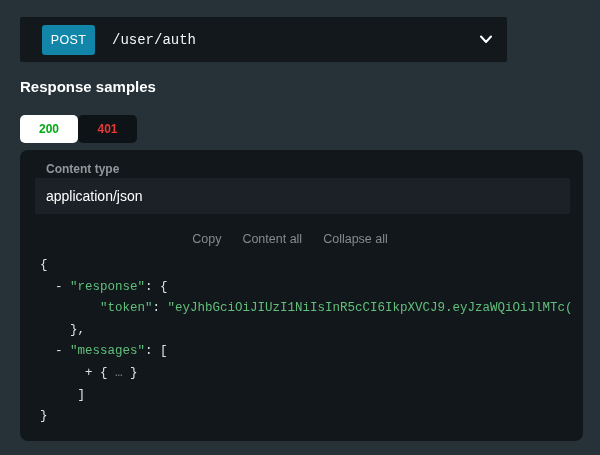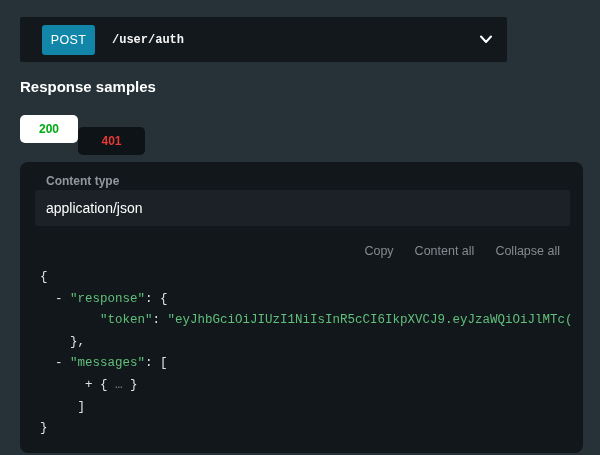--- a/index.html
+++ b/index.html
@@ -24,22 +24,22 @@
     color: #ffffff;
     font-size: 12.5px; font-weight: 500; letter-spacing: 0.4px;
     width: 53px; height: 30px;
     border-radius: 3px;
     display: flex; align-items: center; justify-content: center;
     flex: none;
   }
   .endpoint-path {
     margin-left: 17px;
     font-family: "Liberation Mono", "DejaVu Sans Mono", monospace;
-    font-weight: 700;
-    font-size: 12px;
+    font-weight: 400;
+    font-size: 14px;
     color: #f5f5f5;
   }
   .chevron { margin-left: auto; display: flex; align-items: center; }
 
   
   .section-title {
     margin-top: 16px;
     font-size: 15px; font-weight: 700;
     line-height: 17px;
     color: #ffffff;
@@ -48,21 +48,21 @@
   
   .tabs { margin-top: 20px; display: flex; }
   .tab {
     height: 28px;
     border-radius: 5px;
     display: flex; align-items: center; justify-content: center;
     font-size: 12px; font-weight: 700;
     cursor: pointer;
   }
   .tab-success { width: 58px; background: #ffffff; color: #00aa13; }
-  .tab-error   { width: 67px; background: #0d1317; color: #e53935; margin-top: 12px; }
+  .tab-error   { width: 59px; background: #0d1317; color: #e53935; }
 
   
   .sample-panel {
     margin-top: 7px;
     width: 563px; height: 291px;
     background: #11171a;
     border-radius: 8px;
     padding: 12px 0 0 0;
     overflow: hidden;
   }
@@ -78,21 +78,21 @@
     background: #1b2126;
     border-radius: 2px;
     display: flex; align-items: center;
     padding-left: 11px;
     color: #ffffff; font-size: 14px;
     cursor: pointer;
   }
   .actions {
     margin-top: 18px;
     padding-right: 23px;
-    display: flex; justify-content: flex-end; gap: 21px;
+    display: flex; justify-content: center; gap: 21px;
   }
   .action-btn {
     color: #848b8f; font-size: 12.5px;
     background: none; border: none;
     font-family: "Liberation Sans", sans-serif;
     cursor: pointer; line-height: 15px;
   }
 
   
   .code-block {

